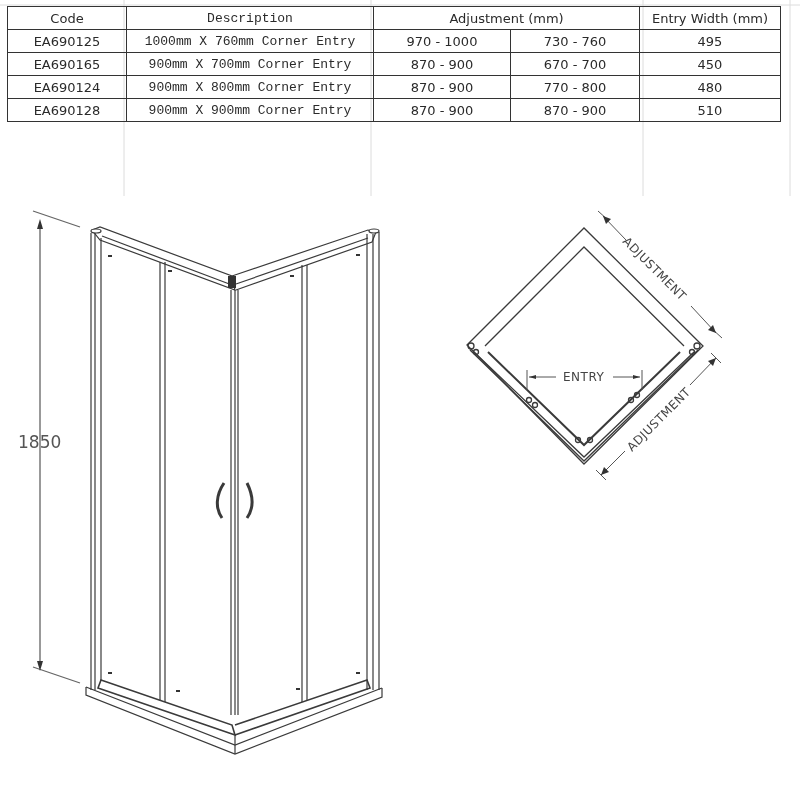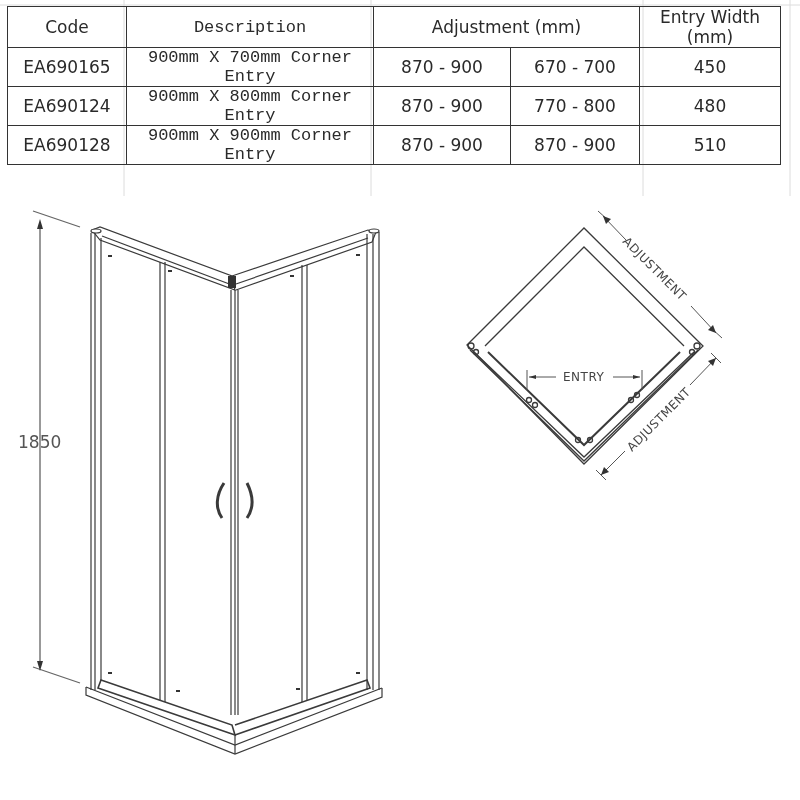--- a/index.html
+++ b/index.html
@@ -1,18 +1,18 @@
 <!DOCTYPE html>
 <html><head>
 <meta charset="utf-8">
 <style>
   html, body { margin:0; padding:0; background:#ffffff; }
   body { width:800px; height:800px; position:relative; overflow:hidden; font-family:"Liberation Sans", sans-serif; color:#222; }
   .grid-bg { position:absolute; left:0; top:0; width:800px; height:196px; }
-  table.spec { position:absolute; left:7px; top:6px; border-collapse:collapse; font-family:"DejaVu Sans", sans-serif; font-size:17px; color:#2a2a2a; }
+  table.spec { position:absolute; left:7px; top:6px; border-collapse:collapse; font-family:"DejaVu Sans", sans-serif; font-size:13px; color:#2a2a2a; }
   table.spec td, table.spec th { border:1.3px solid #333; text-align:center; font-weight:normal; height:22px; padding:0; }
   table.spec th { height:22px; }
   .c-code { width:118px; }
   .c-desc { width:246px;font-family:Liberation Mono, monospace; }
   .c-adj1 { width:136px; }
   .c-adj2 { width:128px; }
   .c-entry { width:140px; }
   svg.drawing { position:absolute; left:0; top:0; }
   .dim-text { font-family:"DejaVu Sans", sans-serif; font-size:17px; fill:#555; }
   .lbl-text { font-family:"DejaVu Sans", sans-serif; font-size:12px; fill:#444; letter-spacing:0.5px; }
@@ -33,20 +33,27 @@
 <table class="spec">
   <thead>
     <tr>
       <th class="c-code">Code</th>
       <th class="c-desc">Description</th>
       <th colspan="2">Adjustment (mm)</th>
       <th class="c-entry">Entry Width (mm)</th>
     </tr>
   </thead>
   <tbody id="rows">
+      <tr>
+        <td class="c-code">EA690125</td>
+        <td class="c-desc">1000mm X 760mm  Corner Entry</td>
+        <td class="c-adj1">970 - 1000</td>
+        <td class="c-adj2">730 - 760</td>
+        <td class="c-entry">495</td>
+      </tr>
       <tr>
         <td class="c-code">EA690165</td>
         <td class="c-desc">900mm X 700mm  Corner Entry</td>
         <td class="c-adj1">870 - 900</td>
         <td class="c-adj2">670 - 700</td>
         <td class="c-entry">450</td>
       </tr>
       <tr>
         <td class="c-code">EA690124</td>
         <td class="c-desc">900mm X 800mm  Corner Entry</td>

